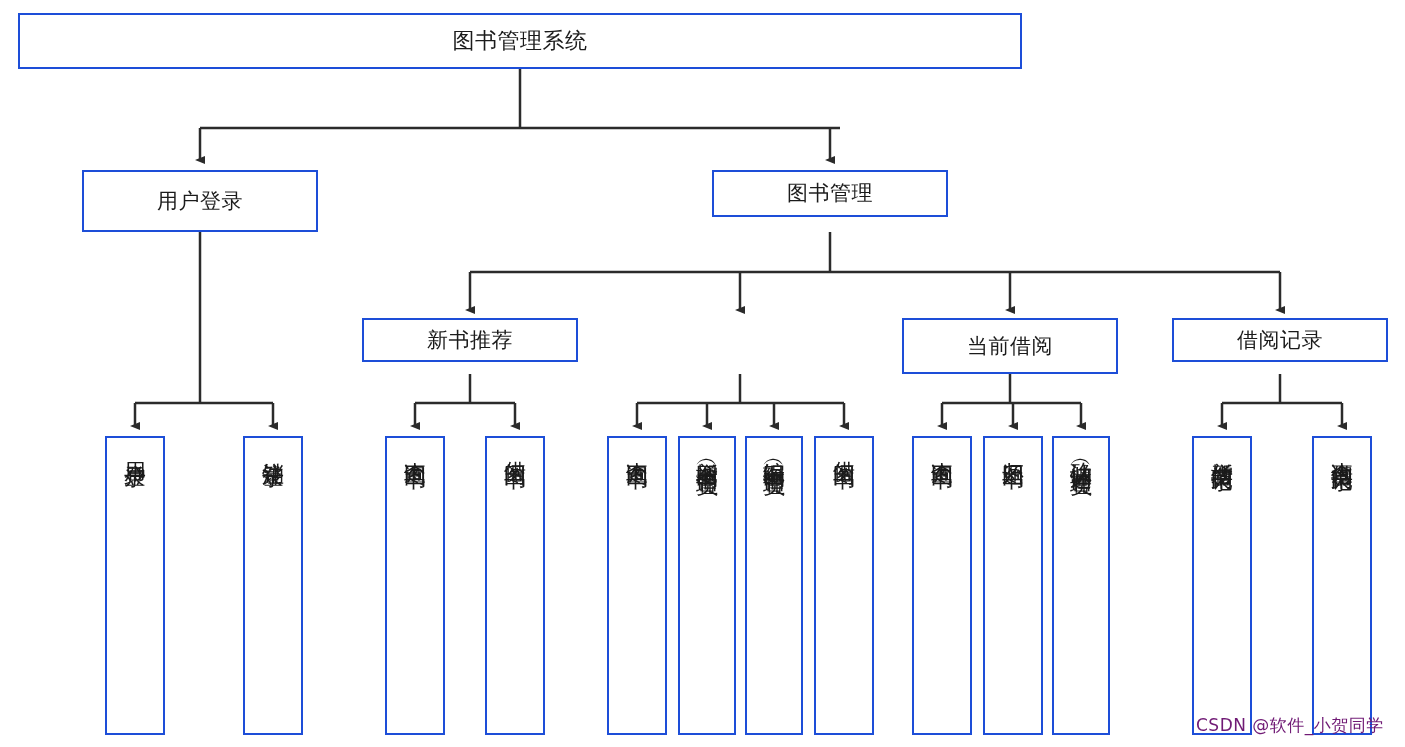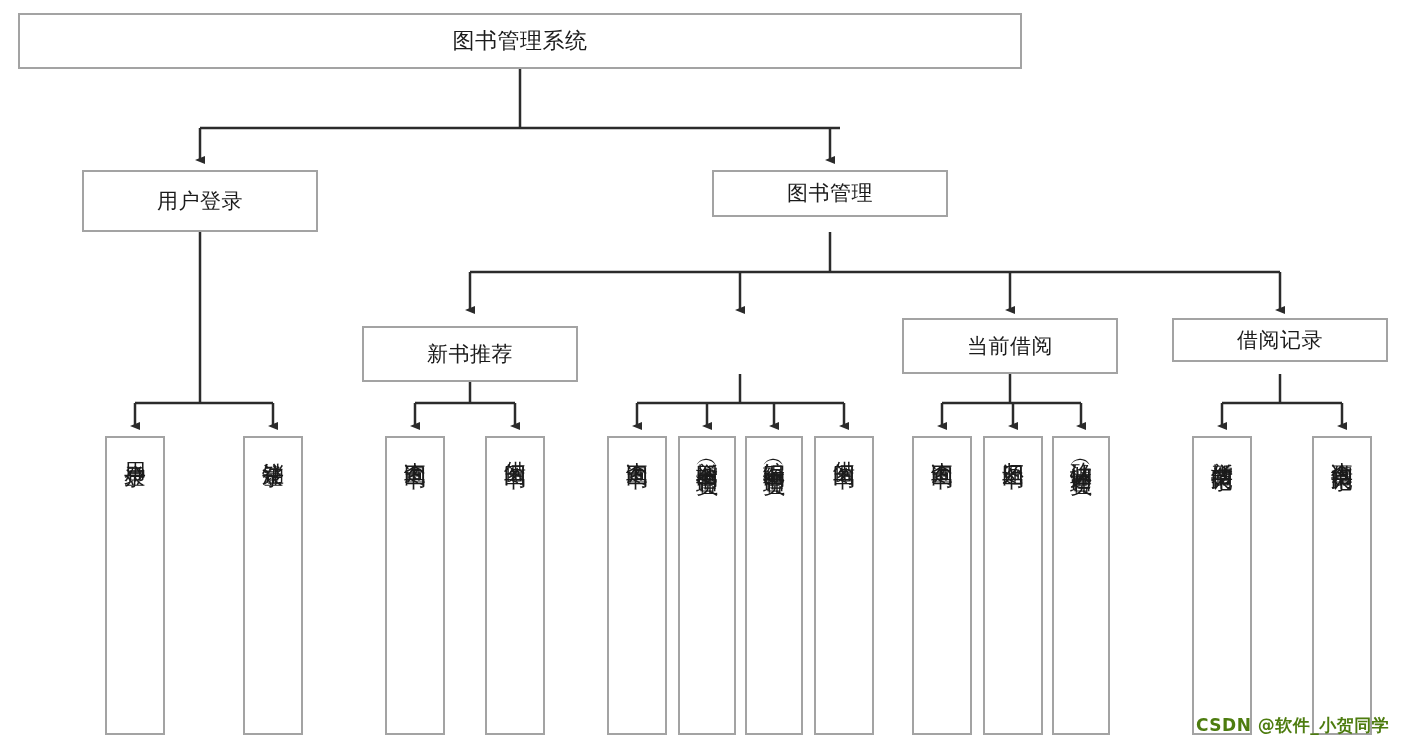--- a/index.html
+++ b/index.html
@@ -22,21 +22,21 @@
     left: 0;
     top: 0;
     width: 1405px;
     height: 747px;
     pointer-events: none;
   }
   .node {
     position: absolute;
     box-sizing: border-box;
     background: #ffffff;
-    border: 2px solid #a3a3a3;
+    border: 2px solid #1d4ed8;
     display: flex;
     align-items: center;
     justify-content: center;
     color: #1b1b1b;
   }
   .node .label {
     display: block;
     text-align: center;
     line-height: 1.18;
   }
@@ -56,25 +56,24 @@
     font-size: 22px;
     letter-spacing: 2px;
     line-height: 1;
     white-space: nowrap;
   }
   #root-node .label {
     font-size: 22px;
   }
   .watermark {
     position: absolute;
-    color: #4d7c0f;
+    color: #701a75;
     font-size: 17px;
     white-space: nowrap;
     letter-spacing: 0.5px;
-    font-weight: bold;
   }
 </style>
 </head>
 <body>
 
 <div id="diagram-root">
 
   <svg class="edges" viewBox="0 0 1405 747">
     <defs>
       <marker id="arrow" markerWidth="10" markerHeight="10" refX="5" refY="5" orient="auto" markerUnits="userSpaceOnUse">
@@ -129,21 +128,21 @@
     <span class="label">图书管理系统</span>
   </div>
 
   <div class="node horizontal lvl1" style="left: 82px; top: 170px; width: 236px; height: 62px;">
     <span class="label">用户登录</span>
   </div>
   <div class="node horizontal lvl1" style="left: 712px; top: 170px; width: 236px; height: 47px;">
     <span class="label">图书管理</span>
   </div>
 
-  <div class="node horizontal lvl2" style="left: 362px; top: 318px; width: 216px; height: 56px; margin-top: 8px;">
+  <div class="node horizontal lvl2" style="left: 362px; top: 318px; width: 216px; height: 44px;">
     <span class="label">新书推荐</span>
   </div>
   <div class="node horizontal lvl2" style="left: 902px; top: 318px; width: 216px; height: 56px;">
     <span class="label">当前借阅</span>
   </div>
   <div class="node horizontal lvl2" style="left: 1172px; top: 318px; width: 216px; height: 44px;">
     <span class="label">借阅记录</span>
   </div>
 
   <div class="node vertical leaf" style="left: 105px; top: 436px; width: 60px; height: 299px;">

